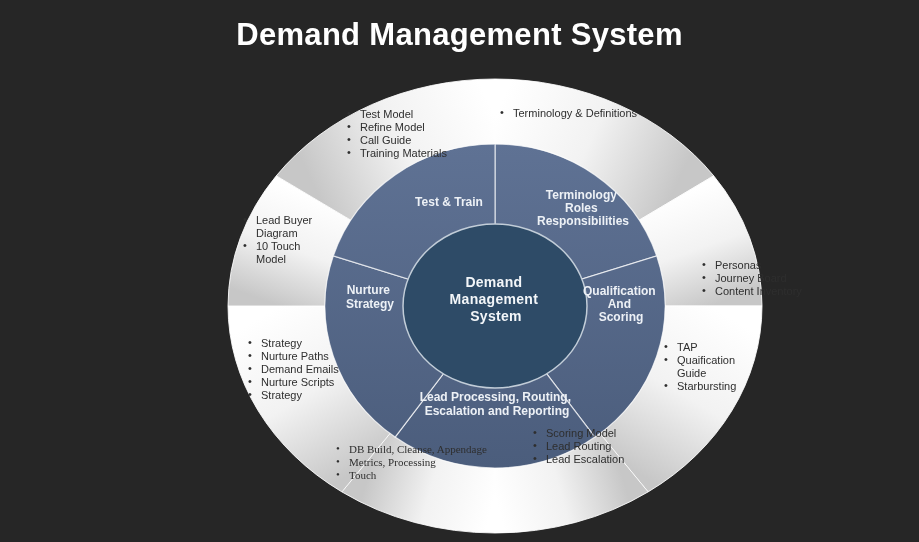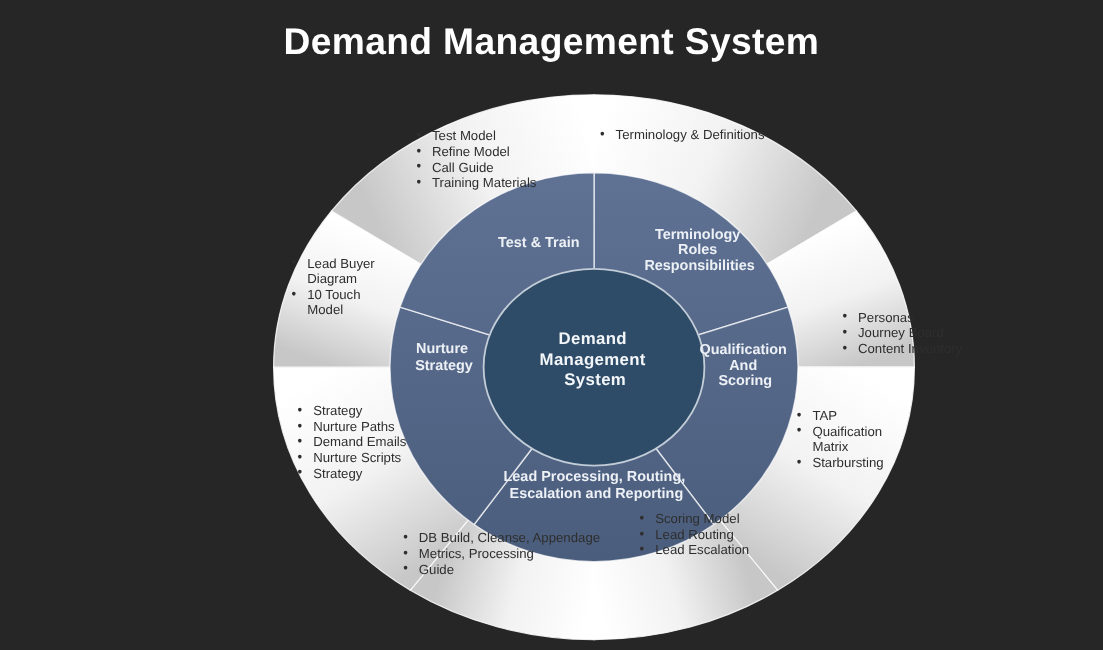--- a/index.html
+++ b/index.html
@@ -140,38 +140,38 @@
   <ul>
     <li>Personas</li>
     <li>Journey Board</li>
     <li>Content Inventory</li>
   </ul>
 </div>
 
 <div class="blist" style="left:663px;top:341px;width:84px;">
   <ul>
     <li>TAP</li>
-    <li>Quaification Matrix</li>
+    <li>Quaification Guide</li>
     <li>Starbursting</li>
   </ul>
 </div>
 
 <div class="blist nowrap" style="left:532px;top:427px;width:130px;">
   <ul>
     <li>Scoring Model</li>
     <li>Lead Routing</li>
     <li>Lead Escalation</li>
   </ul>
 </div>
 
-<div class="blist nowrap" style="left:335px;top:443px;width:190px;">
+<div class="blist nowrap" style="left:335px;top:443px;width:190px;font-family:Liberation Serif, serif;">
   <ul>
     <li>DB Build, Cleanse, Appendage</li>
     <li>Metrics, Processing</li>
-    <li>Guide</li>
+    <li>Touch</li>
   </ul>
 </div>
 
 <div class="blist nowrap" style="left:247px;top:337px;width:110px;">
   <ul>
     <li>Strategy</li>
     <li>Nurture Paths</li>
     <li>Demand Emails</li>
     <li>Nurture Scripts</li>
     <li>Strategy</li>

